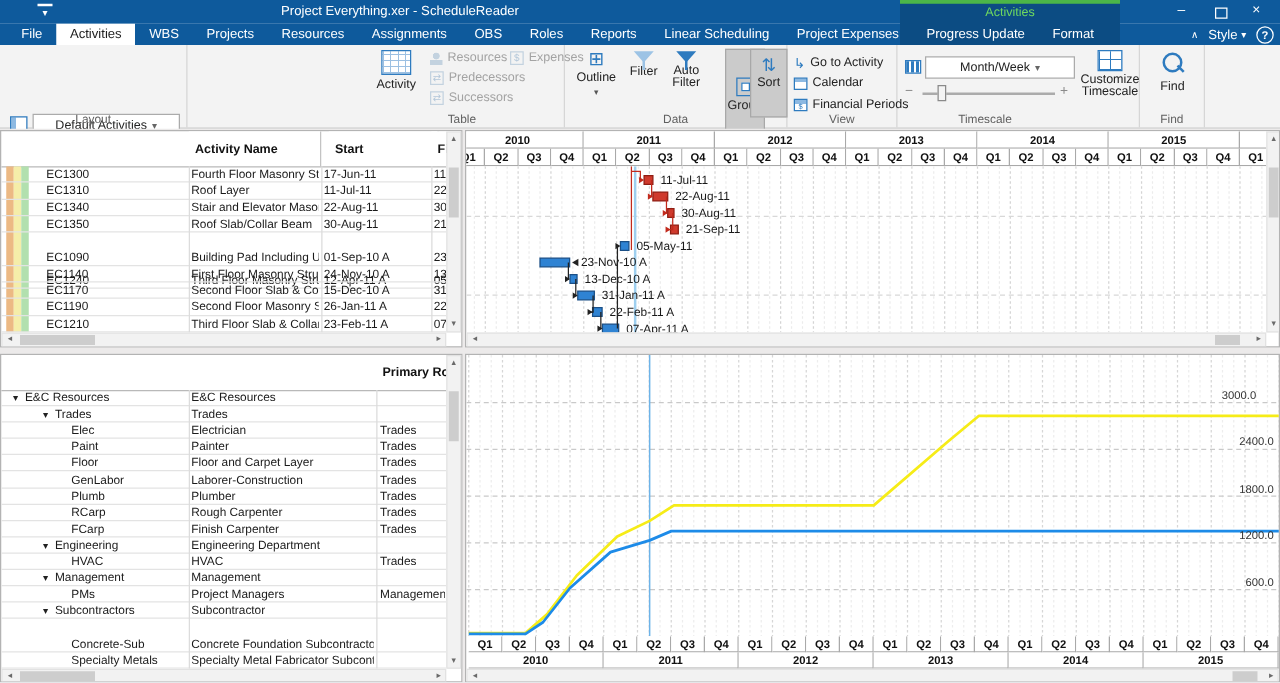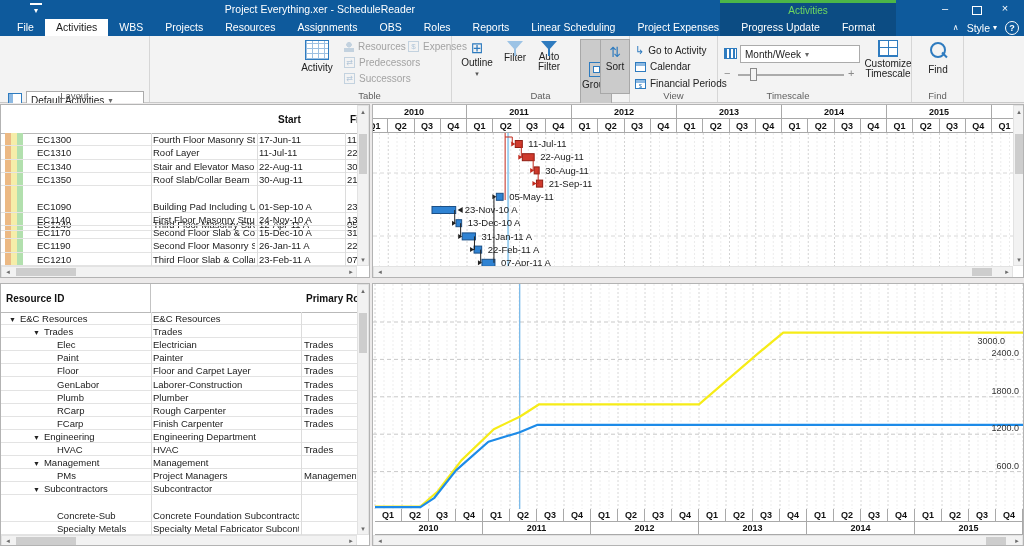--- a/index.html
+++ b/index.html
@@ -22,21 +22,21 @@
   #menu-right{position:absolute;right:5px;top:0;height:17px;display:flex;align-items:center;gap:8px;color:#fff;z-index:3;}
   #collapse-ic{font-size:8px;}
   #style-btn{font-size:10.5px;display:flex;gap:3px;align-items:center;}
   #style-caret{font-size:8px;}
   #help-ic{width:12px;height:12px;border:1px solid #fff;border-radius:50%;font-size:9px;font-weight:bold;text-align:center;line-height:12px;}
   
   #ribbon{position:absolute;left:0;top:36px;width:1024px;height:67px;background:#f3f3f3;border-bottom:1px solid #c9c9c9;box-sizing:border-box;z-index:0;}
   .rgroup{position:absolute;top:0;height:66px;border-right:1px solid #d6d6d6;box-sizing:border-box;}
   .glabel{position:absolute;left:0;bottom:1px;width:100%;text-align:center;font-size:9.5px;color:#5f5f5f;}
   .rsel{position:absolute;background:#fff;border:1px solid #ababab;box-sizing:border-box;font-size:10px;color:#222;
-        display:flex;align-items:center;padding:0 4px;justify-content:flex-start;white-space:nowrap;overflow:hidden;}
+        display:flex;align-items:center;padding:0 4px;justify-content:center;white-space:nowrap;overflow:hidden;}
   .rsel .dd{color:#666;font-size:8px;margin-left:4px;}
   .rtog{position:absolute;height:16px;display:flex;align-items:center;gap:5px;font-size:10px;color:#222;padding:0 4px;box-sizing:border-box;}
   .pressed{background:#cbcbcb;border:1px solid #a8a8a8;}
   .rbig{position:absolute;display:flex;flex-direction:column;align-items:center;font-size:10px;color:#222;gap:2px;}
   .rsml{position:absolute;display:flex;align-items:center;gap:4px;font-size:10px;color:#222;white-space:nowrap;}
   .dis{color:#a3a3a3;}
   .dis .ic{opacity:.55;}
   
   .ic{display:inline-block;box-sizing:border-box;}
   .layout-ic{width:14px;height:12px;border:1px solid #2e7bbf;background:linear-gradient(90deg,#8db9e2 4px,#fff 4px);}
@@ -231,21 +231,22 @@
       <div class="rbig" style="left:8px;top:6px;width:36px;gap:6px">
         <span class="find-ic"></span>
         <span>Find</span>
       </div>
       <div class="glabel">Find</div>
     </div>
   </div>
 
   <div id="main">
     <div class="pane" id="p-act" style="left:0;top:1px;width:370px;height:174px">
-        <div class="hcell" style="left: 272px; width: 88px;">Start</div>
+        <div class="hcell" style="left: 150px; width: 106px;">Activity Name</div>
+        <div class="hcell" style="left: 262px; width: 88px;">Start</div>
         <div class="hcell" style="left: 344px; width: 24px;">Fi</div>
         <div class="hdrline" style="top: 28px; width: 356px;"></div>
         <div style="position: absolute; left: 0px; top: 28px; width: 356px; height: 133px; overflow: hidden;">
           <div class="stripe" style="left: 4px; top: 0px; height: 133px; background: rgb(236, 185, 132);"></div>
           <div class="stripe" style="left: 10px; top: 0px; height: 133px; background: rgb(245, 237, 169);"></div>
           <div class="stripe" style="left: 16px; top: 0px; height: 133px; background: rgb(178, 224, 174);"></div>
           <div class="trow" style="top: 0px; height: 13.3px;">
             <div class="tcell" style="left: 36px; width: 112px;">EC1300</div>
             <div class="tcell" style="left: 152px; width: 102px;">Fourth Floor Masonry Struc</div>
             <div class="tcell" style="left: 258px; width: 84px;">17-Jun-11</div>
@@ -478,21 +479,20 @@
           <div class="sthumb" style="left: 1px; top: 28px; width: 8px; height: 40px;"></div>
           <div class="sarr" style="left: 0px; top: 149px;">▾</div>
         </div>
         <div class="sbar" style="left: 0px; top: 161px; width: 640px; height: 12px;">
           <div class="sarr" style="left: 1px; top: 0px;">◂</div>
           <div class="sthumb" style="left: 598px; top: 1px; width: 20px; height: 8px;"></div>
           <div class="sarr" style="left: 628px; top: 0px;">▸</div>
         </div>
       </div>
     <div class="pane" id="p-res" style="left:0;top:180px;width:370px;height:263px">
-        <div class="hcell" style="left: 0px; width: 150px;">Resource ID</div>
         <div class="hcell" style="left: 300px; width: 68px;">Primary Role</div>
         <div class="hdrline" style="top: 28px; width: 356px;"></div>
         <div style="position: absolute; left: 0px; top: 28px; width: 356px; height: 223px; overflow: hidden;">
           <div class="trow" style="top: 0px; height: 13.1px;">
             <div class="tcell" style="left: 8px; width: 140px;"><span class="chev">▼</span>E&amp;C Resources</div>
             <div class="tcell" style="left: 152px; width: 146px;">E&amp;C Resources</div>
             <div class="tcell" style="left: 303px; width: 52px;"></div>
           </div>
           <div class="trow" style="top: 13.1px; height: 13.1px;">
             <div class="tcell" style="left: 32px; width: 116px;"><span class="chev">▼</span>Trades</div>
@@ -664,21 +664,21 @@
           <line x1="0" y1="75.4" x2="652" y2="75.4" stroke="#c9c9c9" stroke-dasharray="4,3"></line>
           <line x1="0" y1="38" x2="652" y2="38" stroke="#c9c9c9" stroke-dasharray="4,3"></line>
           <line x1="146.71999999999116" y1="0" x2="146.71999999999116" y2="225" stroke="#6db3e8" stroke-width="1.2"></line>
           <polyline points="2.0,222.5 47.4,222.5 64.6,207.5 88.4,176.4 120.8,145.2 146.7,132.7 166.2,120.3 326.0,120.3 385.4,69.2 410.2,48.6 654.3,48.6" fill="none" stroke="#f6ec17" stroke-width="2.2" stroke-linejoin="round"></polyline>
           <polyline points="2.0,223.1 47.4,223.1 61.4,213.8 83.0,186.4 115.4,157.7 146.7,148.3 164.0,140.9 654.3,140.9" fill="none" stroke="#1d8be8" stroke-width="2.2" stroke-linejoin="round"></polyline>
         </svg>
         <div class="ylab" style="left: 586px; top: 176.6px;">600.0</div>
         <div class="ylab" style="left: 586px; top: 139.2px;">1200.0</div>
         <div class="ylab" style="left: 586px; top: 101.8px;">1800.0</div>
         <div class="ylab" style="left: 586px; top: 64.4px;">2400.0</div>
-        <div class="ylab" style="left: 572px; top: 27px; margin-top: 25px;">3000.0</div>
+        <div class="ylab" style="left: 572px; top: 27px;">3000.0</div>
         <div style="position: absolute; left: 0px; top: 225px; width: 652px; height: 26px; overflow: hidden;">
           <div class="axcell" style="left: 2px; top: 0px; width: 27px; height: 13px; line-height: 13px;">Q1</div>
           <div class="axcell" style="left: 29px; top: 0px; width: 27px; height: 13px; line-height: 13px;">Q2</div>
           <div class="axcell" style="left: 56px; top: 0px; width: 27px; height: 13px; line-height: 13px;">Q3</div>
           <div class="axcell" style="left: 83px; top: 0px; width: 27px; height: 13px; line-height: 13px;">Q4</div>
           <div class="axcell" style="left: 2px; top: 13px; width: 108px; height: 13px; line-height: 13px;">2010</div>
           <div class="axcell" style="left: 110px; top: 0px; width: 27px; height: 13px; line-height: 13px;">Q1</div>
           <div class="axcell" style="left: 137px; top: 0px; width: 27px; height: 13px; line-height: 13px;">Q2</div>
           <div class="axcell" style="left: 164px; top: 0px; width: 27px; height: 13px; line-height: 13px;">Q3</div>
           <div class="axcell" style="left: 191px; top: 0px; width: 27px; height: 13px; line-height: 13px;">Q4</div>

